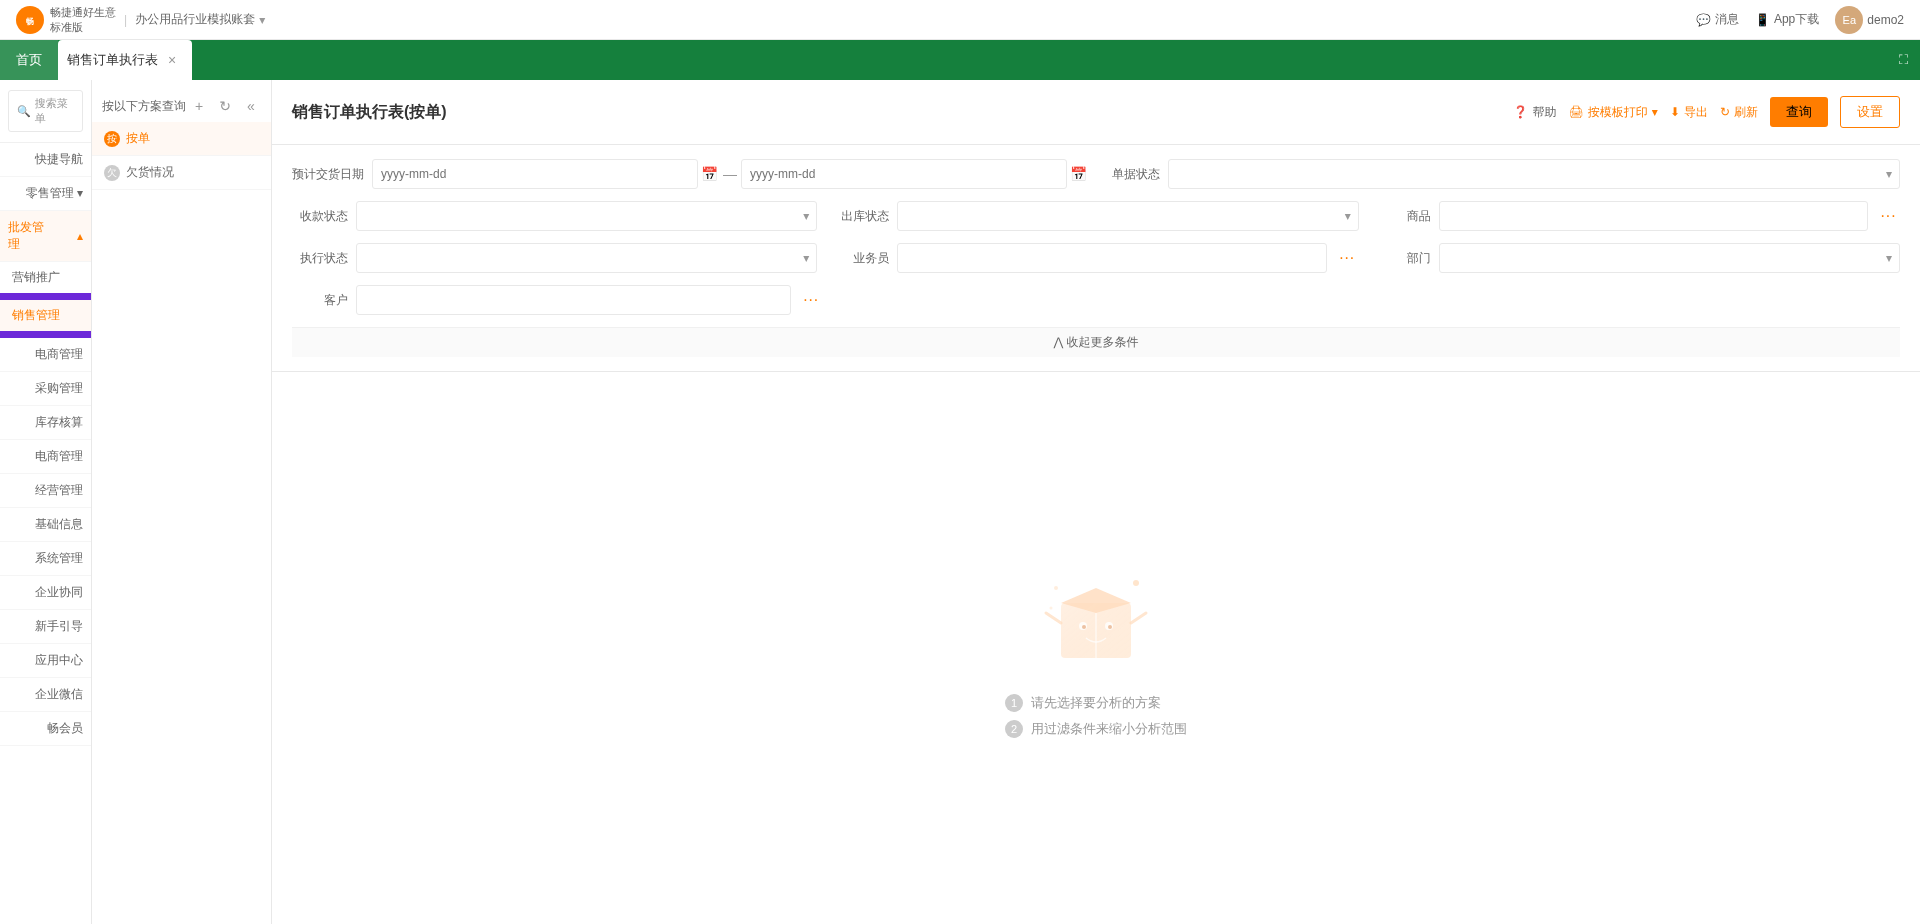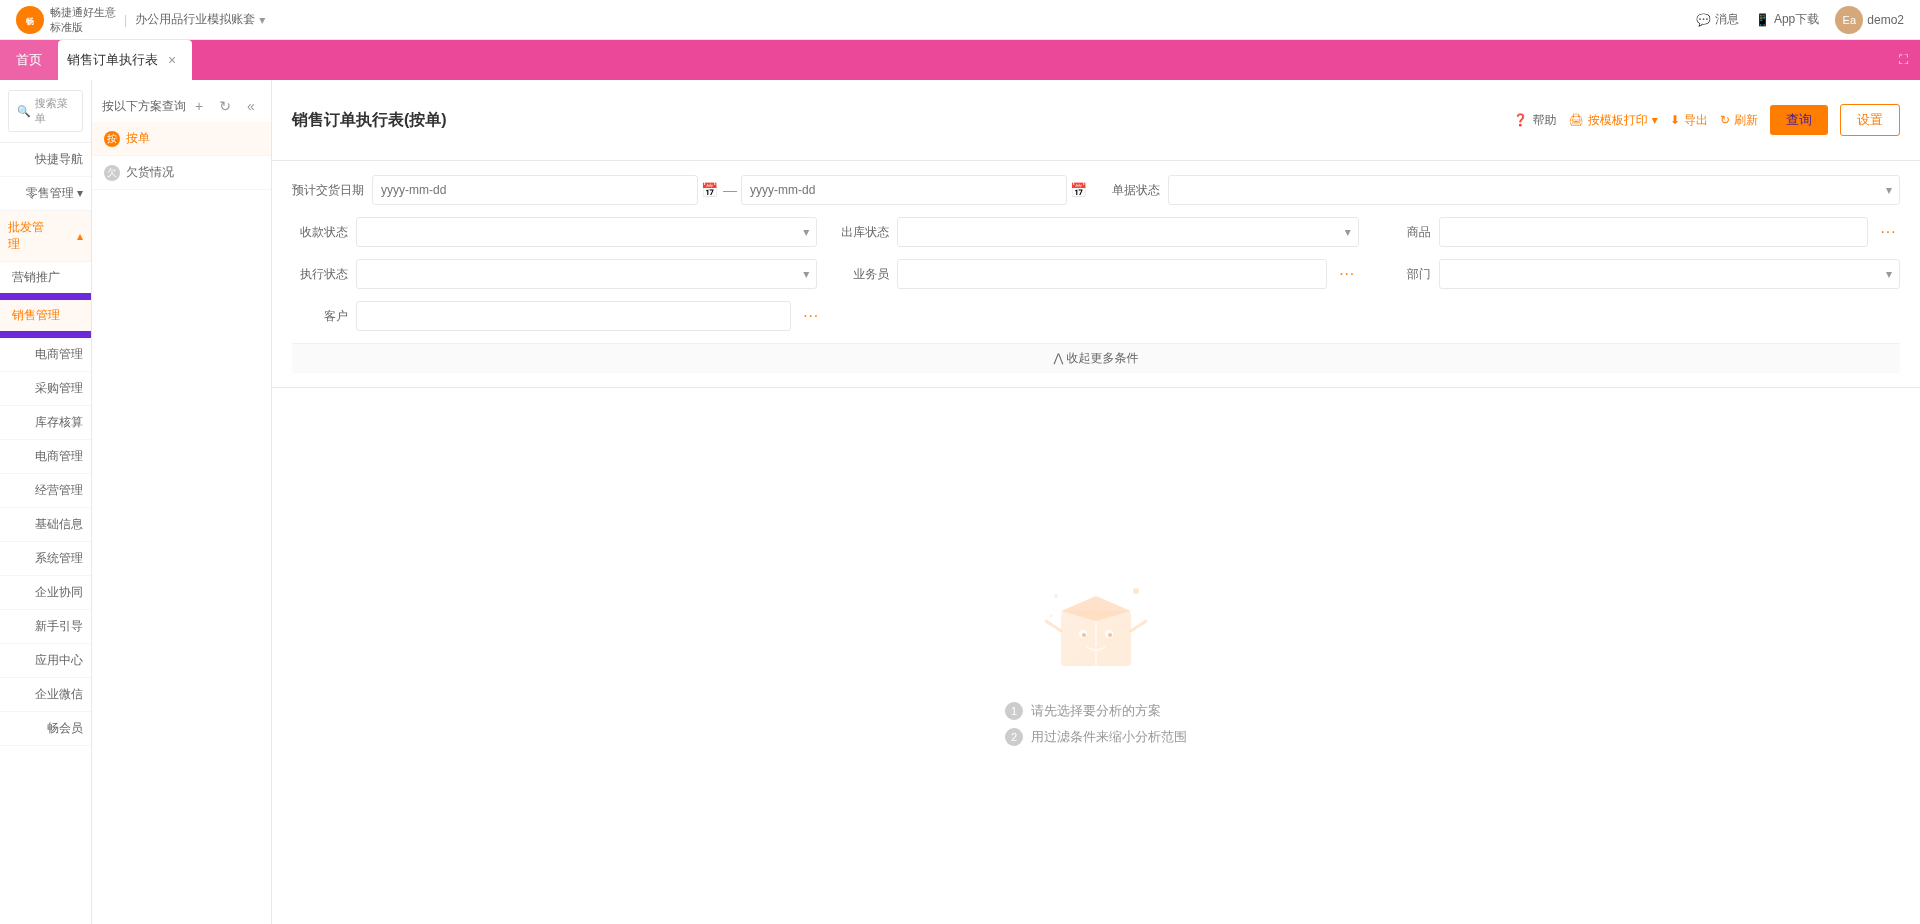--- a/index.html
+++ b/index.html
@@ -79,21 +79,21 @@
       display: flex;
       align-items: center;
       justify-content: center;
       color: #fff;
       font-size: 11px;
     }
 
     
     .tab-nav {
       height: 40px;
-      background: #ec4899;
+      background: #15803d;
       display: flex;
       align-items: center;
       padding: 0 0;
       flex-shrink: 0;
     }
     .tab-item {
       height: 40px;
       padding: 0 16px;
       display: flex;
       align-items: center;
@@ -254,21 +254,21 @@
     .main-content {
       flex: 1;
       overflow: hidden;
       display: flex;
       flex-direction: column;
     }
 
     
     .page-header {
       background: #fff;
-      padding: 24px 20px;
+      padding: 16px 20px;
       display: flex;
       align-items: center;
       justify-content: space-between;
       border-bottom: 1px solid #e8e8e8;
       flex-shrink: 0;
     }
     .page-title {
       font-size: 16px;
       font-weight: 600;
       color: #333;
@@ -282,21 +282,21 @@
       display: flex;
       align-items: center;
       gap: 4px;
       color: #666;
       cursor: pointer;
       font-size: 12px;
     }
     .action-link.orange { color: #ff7d00; }
     .btn-primary {
       background: #ff7d00;
-      color: #4c1d95;
+      color: #000000;
       border: none;
       padding: 6px 16px;
       border-radius: 3px;
       cursor: pointer;
       font-size: 13px;
     }
     .btn-secondary {
       background: #fff;
       color: #ff7d00;
       border: 1px solid #ff7d00;

